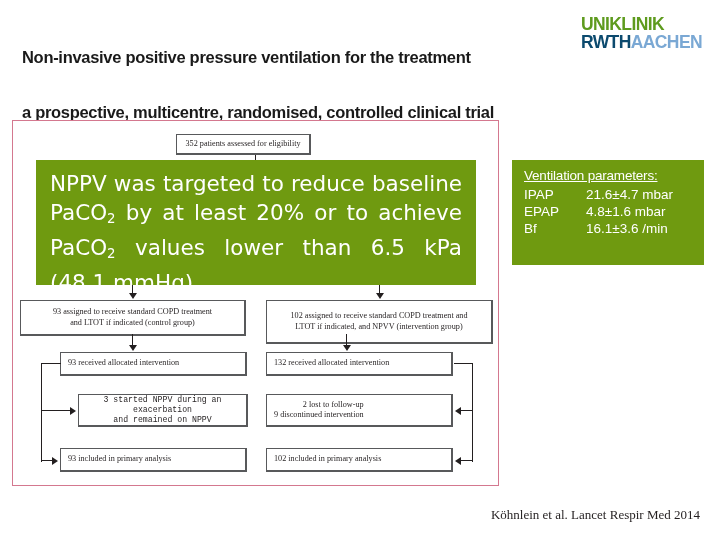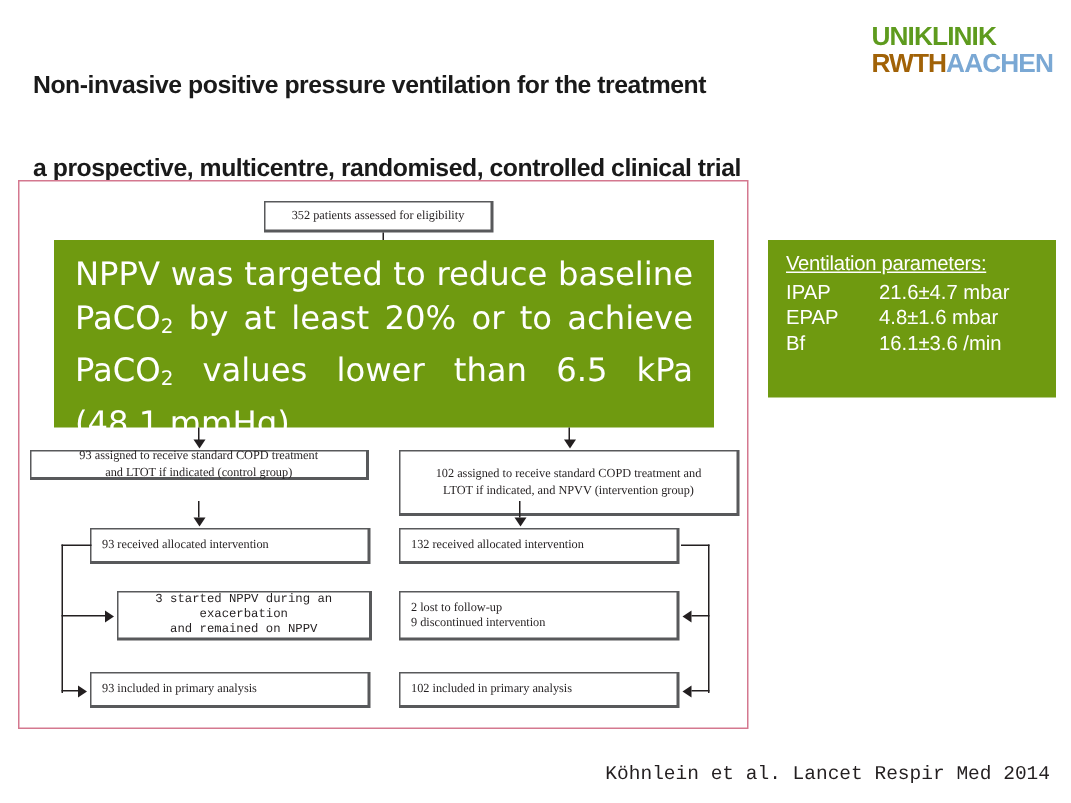--- a/index.html
+++ b/index.html
@@ -46,21 +46,21 @@
     letter-spacing: -0.6px;
   }
   #logo .row1 {
     font-size: 17.5px;
     color: #5e9b1e;
   }
   #logo .row2 {
     font-size: 17.5px;
     white-space: nowrap;
   }
-  #logo .rwth { color: #a16207; }
+  #logo .rwth { color: #0c4a6e; }
   #logo .aachen { color: #7aa8d4; }
 
   
   #frame {
     position: absolute;
     left: 12px;
     top: 120px;
     width: 487px;
     height: 366px;
     border: 1.4px solid #d4788f;
@@ -79,28 +79,28 @@
     font-family: "Liberation Serif", serif;
     color: #231f20;
     display: flex;
     align-items: center;
     justify-content: center;
     text-align: center;
     line-height: 1.25;
   }
   .fbox.left-align {
     justify-content: flex-start;
-    text-align: left;
+    text-align: right;
     padding-left: 7px;
   }
 
   #box-eligibility {
     left: 176px;
     top: 134px;
-    width: 153px;
+    width: 135px;
     height: 21px;
     font-size: 8.2px;
   }
 
   
   #green-statement {
     position: absolute;
     left: 36px;
     top: 160px;
     width: 440px;
@@ -146,21 +146,21 @@
   }
   #vent-panel td {
     padding: 1px 0;
     font-size: 13.5px;
     white-space: nowrap;
   }
   #vent-panel td.vp-key { width: 62px; }
 
   
   #box-ctrl-assign {
-    left: 20px; top: 300px; width: 226px; height: 20px; font-size: 8.2px;
+    left: 20px; top: 300px; width: 226px; height: 36px; font-size: 8.2px;
   }
   #box-int-assign {
     left: 266px; top: 300px; width: 227px; height: 44px; font-size: 8.2px;
   }
   
   #box-ctrl-received {
     left: 60px; top: 352px; width: 187px; height: 24px; font-size: 8.2px;
   }
   #box-int-received {
     left: 266px; top: 352px; width: 187px; height: 24px; font-size: 8.2px;
@@ -211,21 +211,21 @@
     border-top: 4px solid transparent;
     border-bottom: 4px solid transparent;
     border-right: 6px solid #231f20;
   }
 
   
   #citation {
     position: absolute;
     right: 14px;
     bottom: 12px;
-    font-family: Liberation Mono, monospace;
+    font-family: Liberation Serif, serif;
     font-size: 13px;
     color: #231f20;
   }
 </style>
 </head>
 <body>
 
 <div id="title-block">
   <div class="title-line">Non-invasive positive pressure ventilation for the treatment</div>
   <div class="title-line">a prospective, multicentre, randomised, controlled clinical trial</div>

